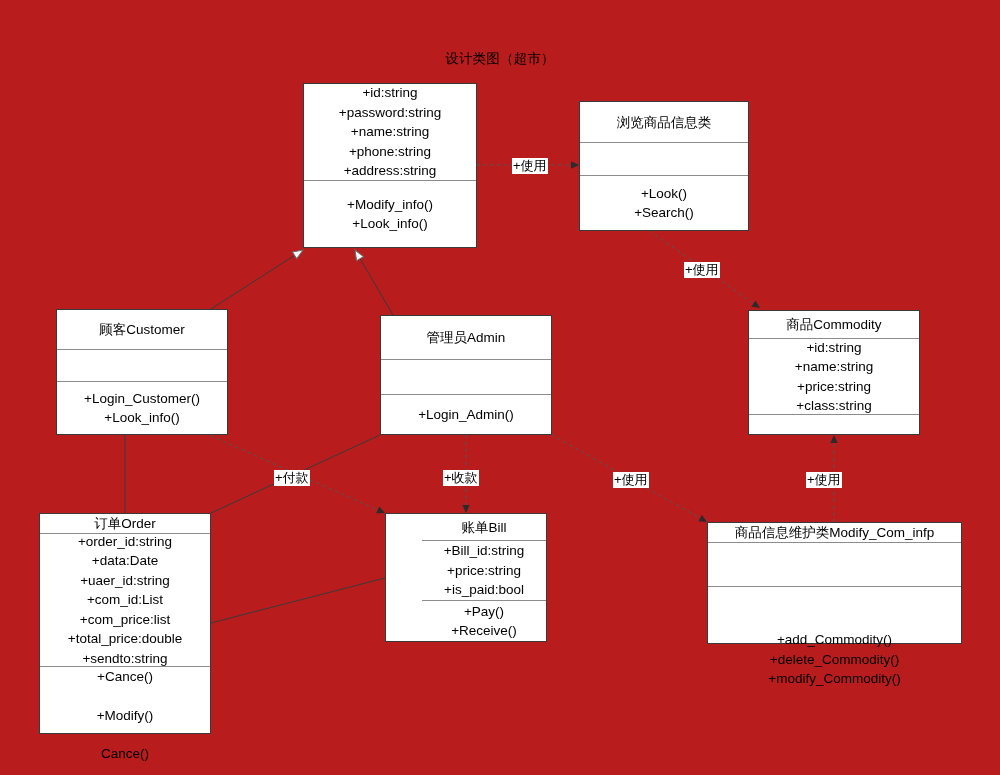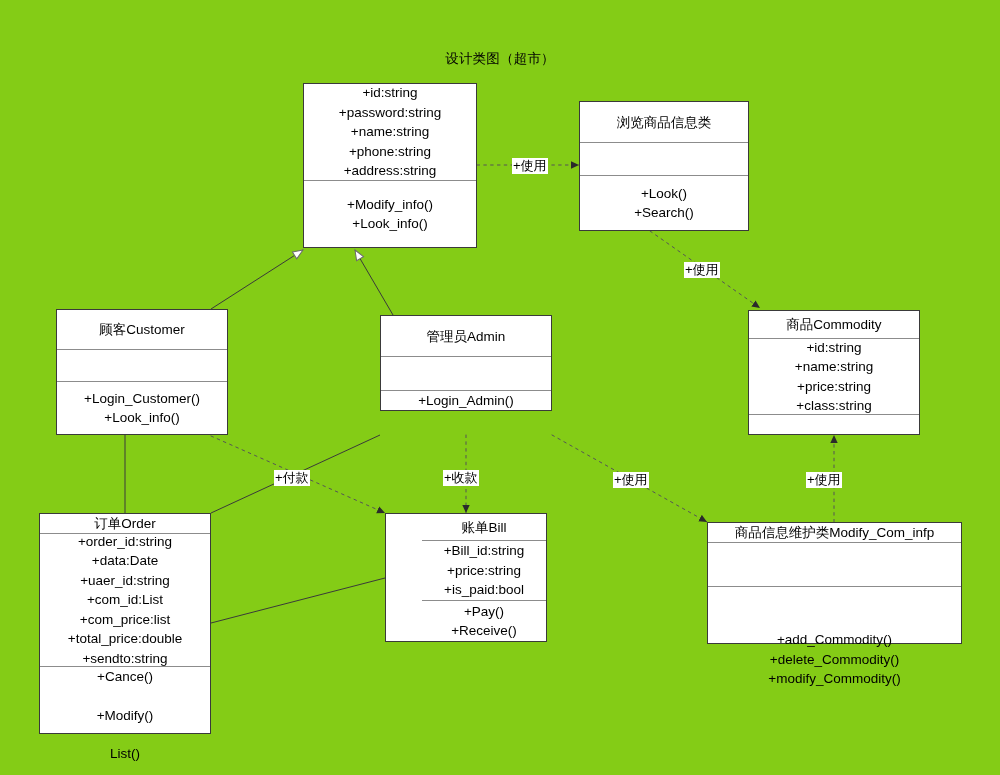--- a/index.html
+++ b/index.html
@@ -7,21 +7,21 @@
     padding: 0;
     background: #ffffff;
   }
   body {
     font-family: "Liberation Sans", "DejaVu Sans", sans-serif;
   }
   #canvas {
     position: relative;
     width: 1000px;
     height: 775px;
-    background: #84cc16;
+    background: #b91c1c;
     overflow: hidden;
   }
   .diagram-svg {
     position: absolute;
     left: 0;
     top: 0;
     width: 1000px;
     height: 775px;
   }
   .diagram-title {
@@ -137,21 +137,21 @@
       <div class="uml-class" style="left: 39px; top: 309px; width: 172px; height: 126px; border-color: rgb(58, 58, 58); margin-left: 17px;">
         <div class="uml-compartment uml-name-comp" style="height: 40px; border-bottom-color: rgb(140, 140, 140);">
           <div class="uml-name">顾客Customer</div>
         </div>
         <div class="uml-compartment uml-attr-comp" style="height: 32px; border-bottom-color: rgb(140, 140, 140);"></div>
         <div class="uml-compartment" style="flex: 1 1 auto;">
           <div class="uml-row">+Login_Customer()</div>
           <div class="uml-row">+Look_info()</div>
         </div>
       </div>
-      <div class="uml-class" style="left: 380px; top: 315px; width: 172px; height: 96px; border-color: rgb(58, 58, 58);">
+      <div class="uml-class" style="left: 380px; top: 315px; width: 172px; height: 120px; border-color: rgb(58, 58, 58);">
         <div class="uml-compartment uml-name-comp" style="height: 44px; border-bottom-color: rgb(140, 140, 140);">
           <div class="uml-name">管理员Admin</div>
         </div>
         <div class="uml-compartment uml-attr-comp" style="height: 35px; border-bottom-color: rgb(140, 140, 140);"></div>
         <div class="uml-compartment" style="flex: 1 1 auto;">
           <div class="uml-row">+Login_Admin()</div>
         </div>
       </div>
       <div class="uml-class" style="left: 748px; top: 310px; width: 172px; height: 125px; border-color: rgb(58, 58, 58);">
         <div class="uml-compartment uml-name-comp" style="height: 28px; border-bottom-color: rgb(140, 140, 140);">
@@ -174,21 +174,21 @@
           <div class="uml-row">+data:Date</div>
           <div class="uml-row">+uaer_id:string</div>
           <div class="uml-row">+com_id:List</div>
           <div class="uml-row">+com_price:list</div>
           <div class="uml-row">+total_price:double</div>
           <div class="uml-row">+sendto:string</div>
         </div>
         <div class="uml-compartment" style="flex: 1 1 auto; gap: 19px;">
           <div class="uml-row">+Cance()</div>
           <div class="uml-row">+Modify()</div>
-          <div class="uml-row">List()</div>
+          <div class="uml-row">Cance()</div>
         </div>
       </div>
       <div class="uml-class" style="left: 385px; top: 513px; width: 162px; height: 129px; border-color: rgb(58, 58, 58); padding-left: 36px;">
         <div class="uml-compartment uml-name-comp" style="height: 27px; border-bottom-color: rgb(140, 140, 140);">
           <div class="uml-name">账单Bill</div>
         </div>
         <div class="uml-compartment uml-attr-comp" style="height: 60px; border-bottom-color: rgb(140, 140, 140);">
           <div class="uml-row">+Bill_id:string</div>
           <div class="uml-row">+price:string</div>
           <div class="uml-row">+is_paid:bool</div>

